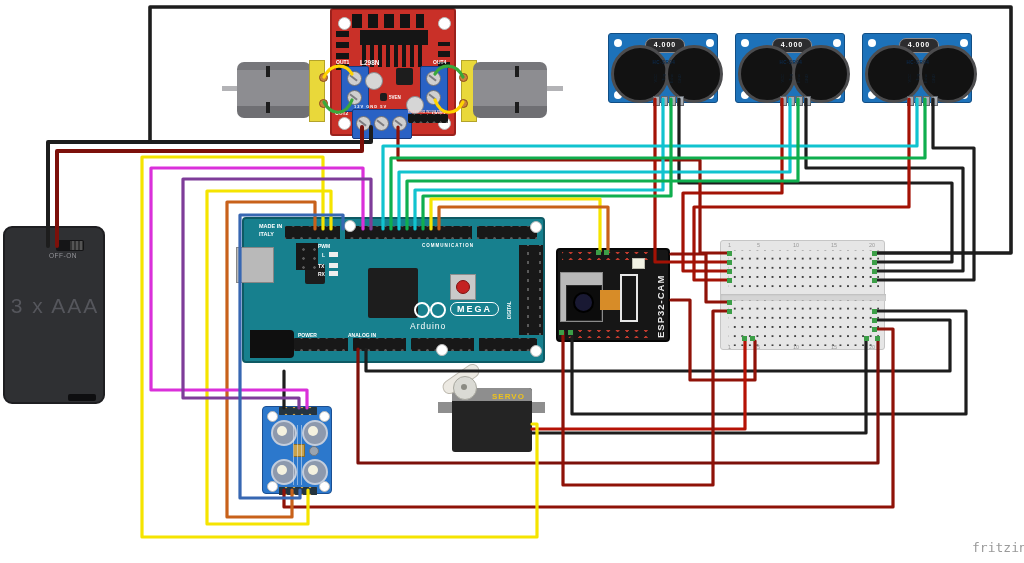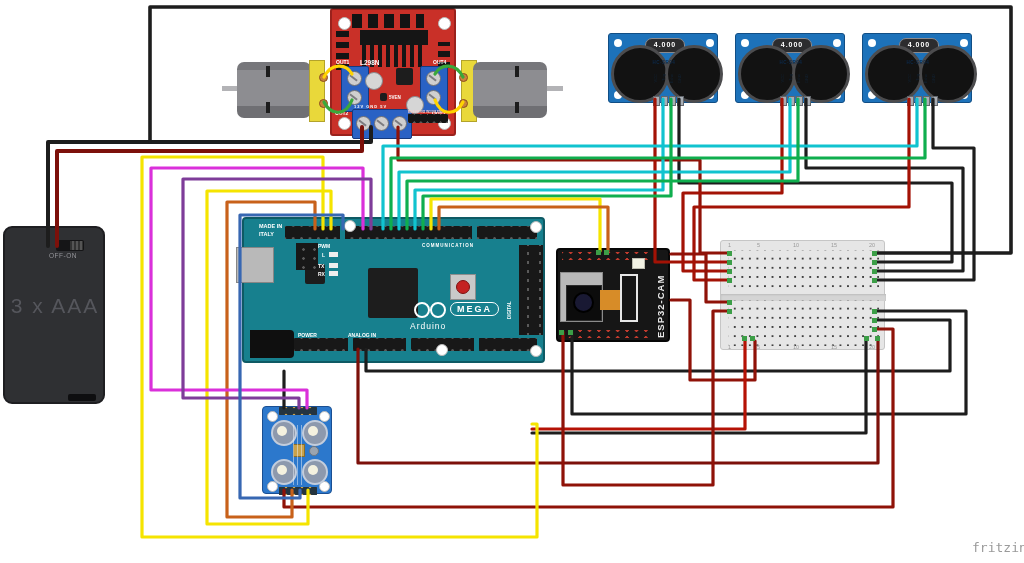--- a/index.html
+++ b/index.html
@@ -218,20 +218,29 @@
     <div class="cspins" style="top:80px;"></div>
     <div class="csled" style="left:8px;top:13px;"></div>
     <div class="csled" style="left:39px;top:13px;"></div>
     <div class="csled" style="left:8px;top:52px;"></div>
     <div class="csled" style="left:39px;top:52px;"></div>
     <div class="abs" style="left:30px;top:37px;width:12px;height:13px;background:#c9a24a;border:1px solid #8a6d2a;"></div>
     <div class="abs" style="left:46px;top:39px;width:10px;height:10px;border-radius:50%;background:#9aa4b0;border:1px solid #6d7680;"></div>
     <div class="abs" style="left:30px;top:18px;width:12px;height:60px;background:repeating-linear-gradient(90deg,#e8eef6 0 1px,transparent 1px 4px);opacity:.5;"></div>
   </div>
 
+  <div class="servo abs">
+    <div class="stab" style="left:2px;"></div>
+    <div class="stab" style="left:94px;"></div>
+    <div class="sbody"></div>
+    <div class="sband"></div>
+    <div class="sarm"></div>
+    <div class="shub"></div>
+    <div class="lab" style="left:56px;top:24px;font-size:8px;color:#edc21c;letter-spacing:1px;">SERVO</div>
+  </div>
 
   <svg id="wire-layer" xmlns="http://www.w3.org/2000/svg">
       <path d="M48,246 L48,142 L371,142 L371,127" stroke="#1d1d1d" stroke-width="4" fill="none" stroke-linejoin="round" stroke-linecap="round"></path>
       <path d="M150,142 L150,7 L1011,7 L1011,253 L874,253" stroke="#1d1d1d" stroke-width="3.6" fill="none" stroke-linejoin="round" stroke-linecap="round"></path>
       <path d="M679,99 L679,183 L952,183 L952,262 L874,262" stroke="#1d1d1d" stroke-width="3.2" fill="none" stroke-linejoin="round" stroke-linecap="round"></path>
       <path d="M806,99 L806,168 L963,168 L963,271 L874,271" stroke="#1d1d1d" stroke-width="3.2" fill="none" stroke-linejoin="round" stroke-linecap="round"></path>
       <path d="M933,99 L933,148 L974,148 L974,280 L874,280" stroke="#1d1d1d" stroke-width="3.2" fill="none" stroke-linejoin="round" stroke-linecap="round"></path>
       <path d="M572,332 L572,414 L966,414 L966,311 L874,311" stroke="#1d1d1d" stroke-width="3.2" fill="none" stroke-linejoin="round" stroke-linecap="round"></path>
       <path d="M366,349 L366,371 L950,371 L950,320 L874,320" stroke="#1d1d1d" stroke-width="3.2" fill="none" stroke-linejoin="round" stroke-linecap="round"></path>
       <path d="M532,433 L866,433 L866,341" stroke="#1d1d1d" stroke-width="3.2" fill="none" stroke-linejoin="round" stroke-linecap="round"></path>

